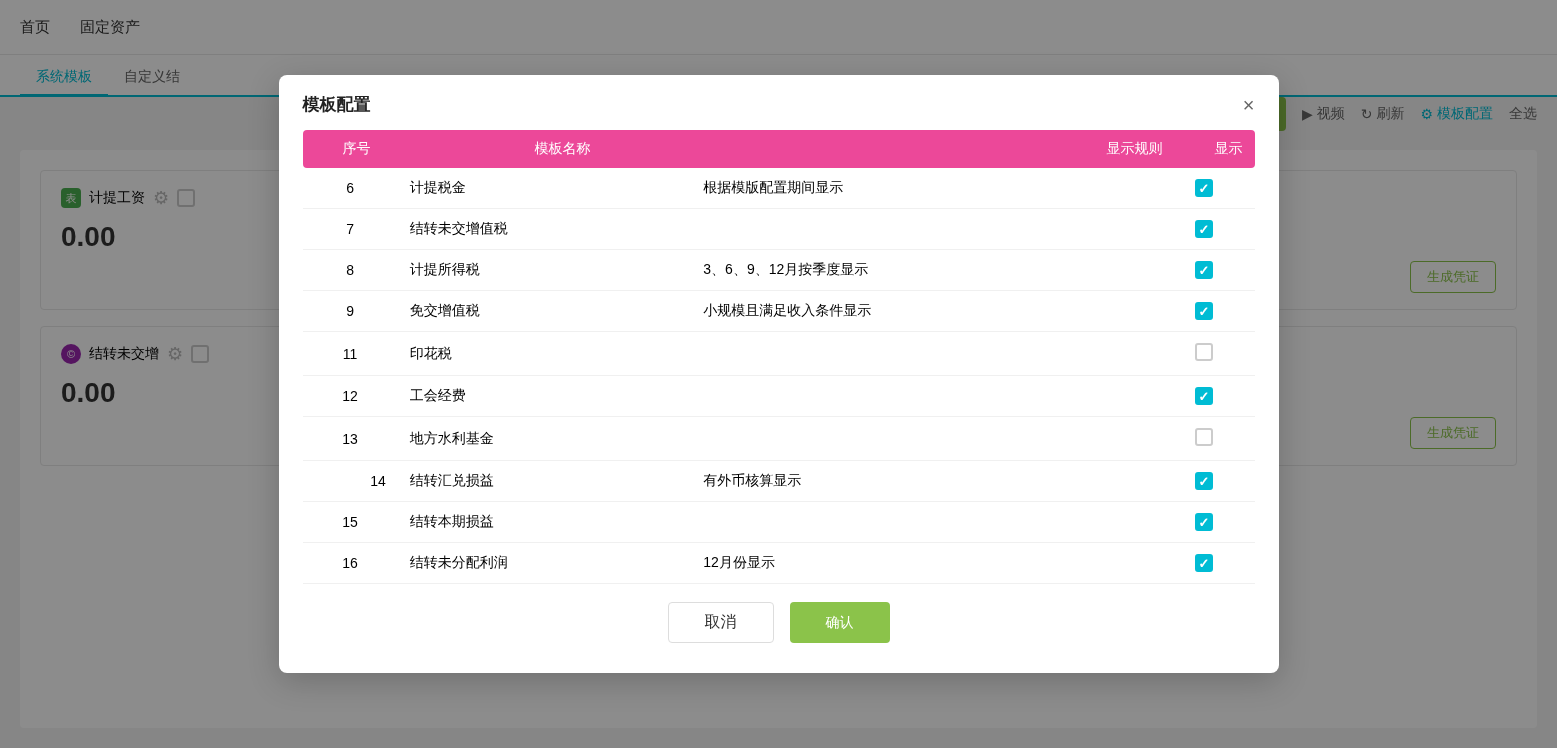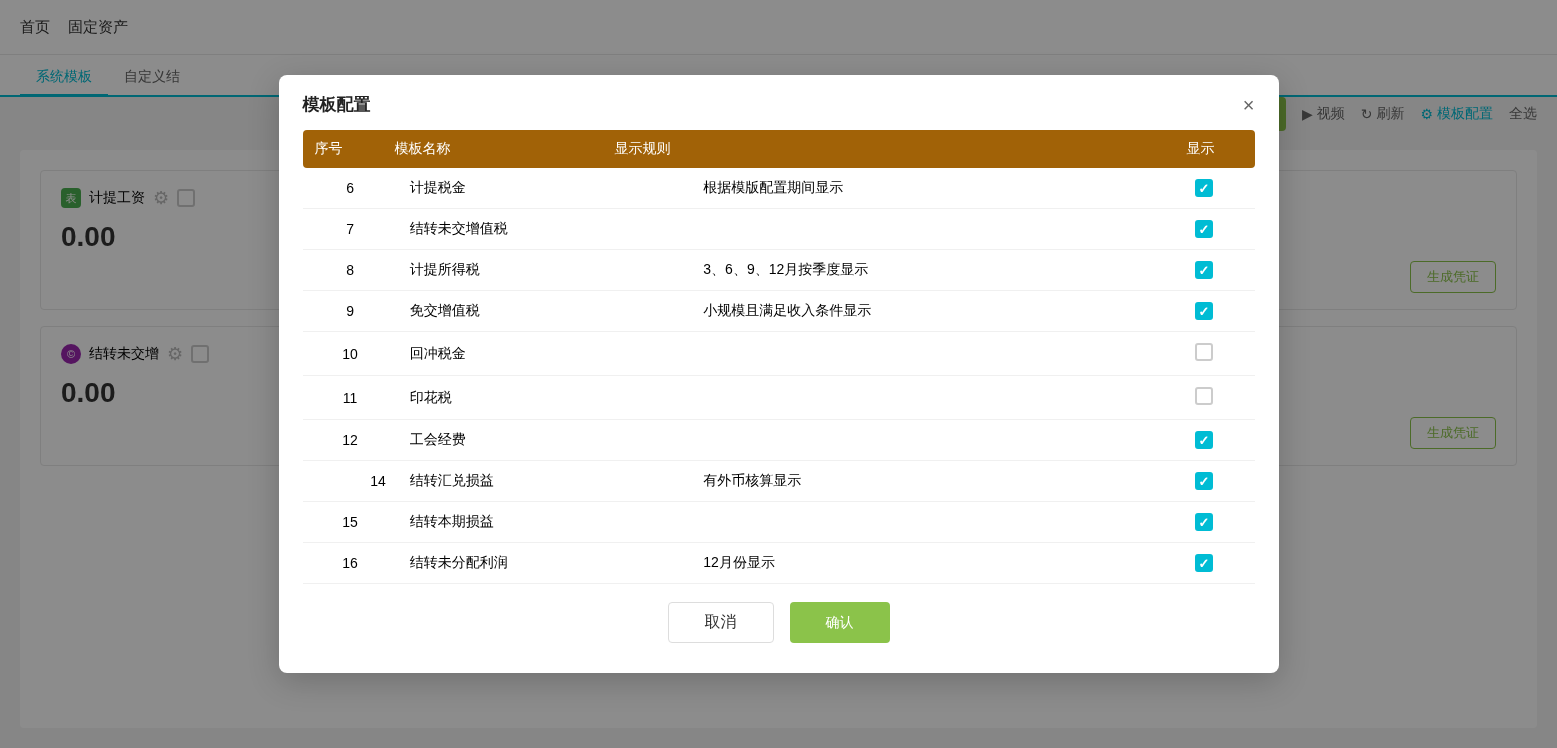--- a/index.html
+++ b/index.html
@@ -24,21 +24,21 @@
 
     
     .top-nav {
       position: absolute;
       top: 0; left: 0; right: 0;
       height: 55px;
       background: #fff;
       display: flex;
       align-items: center;
       padding: 0 20px;
-      gap: 18px;
+      gap: 30px;
       border-bottom: 1px solid #e8e8e8;
     }
     .nav-item {
       font-size: 15px;
       color: #333;
       cursor: pointer;
     }
 
     
     .tab-bar {
@@ -207,25 +207,25 @@
     }
 
     
     .modal-table {
       margin: 0 24px;
       border-collapse: collapse;
       width: calc(100% - 48px);
       font-size: 14px;
     }
     .modal-table thead tr th {
-      background: #a16207;
+      background: #ec4899;
       color: #fff;
       padding: 10px 12px;
       font-weight: 500;
-      text-align: left;
+      text-align: right;
     }
     .modal-table thead tr th:first-child {
       border-radius: 4px 0 0 4px;
     }
     .modal-table thead tr th:last-child {
       border-radius: 0 4px 4px 0;
     }
 
     
     .checkbox-teal {
@@ -406,36 +406,36 @@
             <td style="padding: 11px 12px;">3、6、9、12月按季度显示</td>
             <td style="text-align: center; padding: 11px 12px;"><span class="checkbox-teal"></span></td>
           </tr>
           <tr style="border-bottom: 1px solid rgb(240, 240, 240);">
             <td style="text-align: center; padding: 11px 12px;">9</td>
             <td style="padding: 11px 12px;">免交增值税</td>
             <td style="padding: 11px 12px;">小规模且满足收入条件显示</td>
             <td style="text-align: center; padding: 11px 12px;"><span class="checkbox-teal"></span></td>
           </tr>
           <tr style="border-bottom: 1px solid rgb(240, 240, 240);">
-            <td style="text-align: center; padding: 11px 12px;">10</td>
-            <td style="padding: 11px 12px;">回冲税金</td>
-            <td style="padding: 11px 12px;"></td>
-            <td style="text-align: center; padding: 11px 12px;"><span class="checkbox-empty"></span></td>
-          </tr>
-          <tr style="border-bottom: 1px solid rgb(240, 240, 240);">
             <td style="text-align: center; padding: 11px 12px;">11</td>
             <td style="padding: 11px 12px;">印花税</td>
             <td style="padding: 11px 12px;"></td>
             <td style="text-align: center; padding: 11px 12px;"><span class="checkbox-empty"></span></td>
           </tr>
           <tr style="border-bottom: 1px solid rgb(240, 240, 240);">
             <td style="text-align: center; padding: 11px 12px;">12</td>
             <td style="padding: 11px 12px;">工会经费</td>
             <td style="padding: 11px 12px;"></td>
             <td style="text-align: center; padding: 11px 12px;"><span class="checkbox-teal"></span></td>
+          </tr>
+          <tr style="border-bottom: 1px solid rgb(240, 240, 240);">
+            <td style="text-align: center; padding: 11px 12px;">13</td>
+            <td style="padding: 11px 12px;">地方水利基金</td>
+            <td style="padding: 11px 12px;"></td>
+            <td style="text-align: center; padding: 11px 12px;"><span class="checkbox-empty"></span></td>
           </tr>
           <tr style="border-bottom: 1px solid rgb(240, 240, 240);">
             <td style="text-align: right; padding: 11px 12px;">14</td>
             <td style="padding: 11px 12px;">结转汇兑损益</td>
             <td style="padding: 11px 12px;">有外币核算显示</td>
             <td style="text-align: center; padding: 11px 12px;"><span class="checkbox-teal"></span></td>
           </tr>
           <tr style="border-bottom: 1px solid rgb(240, 240, 240);">
             <td style="text-align: center; padding: 11px 12px;">15</td>
             <td style="padding: 11px 12px;">结转本期损益</td>

